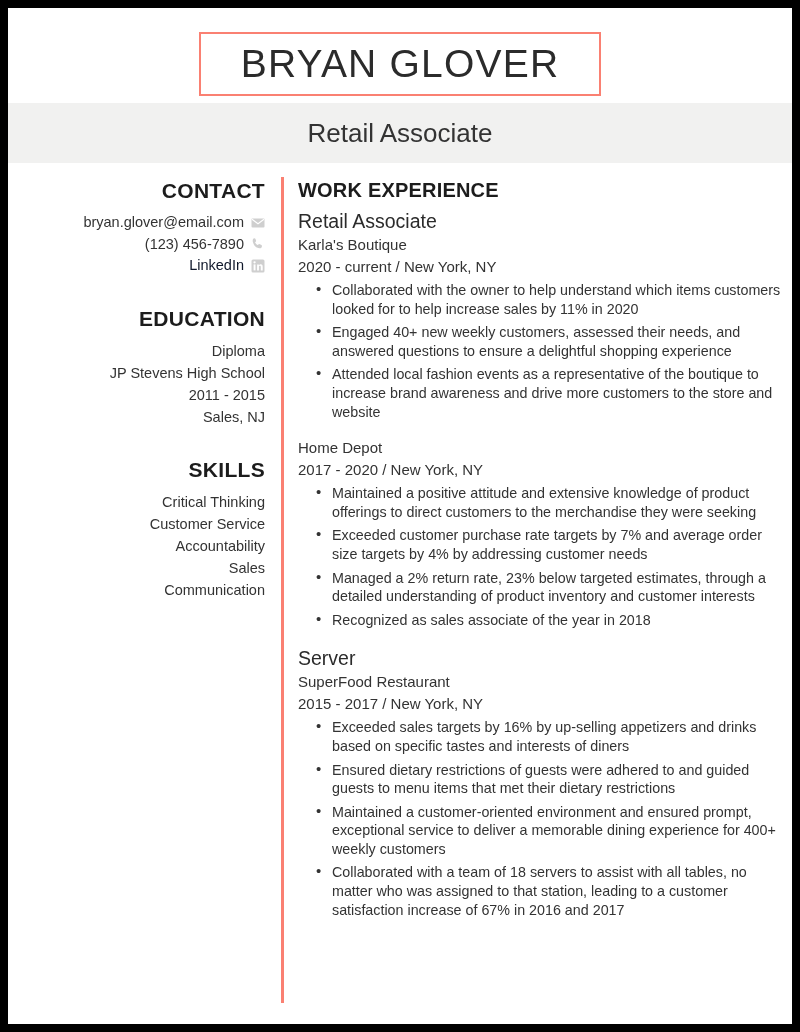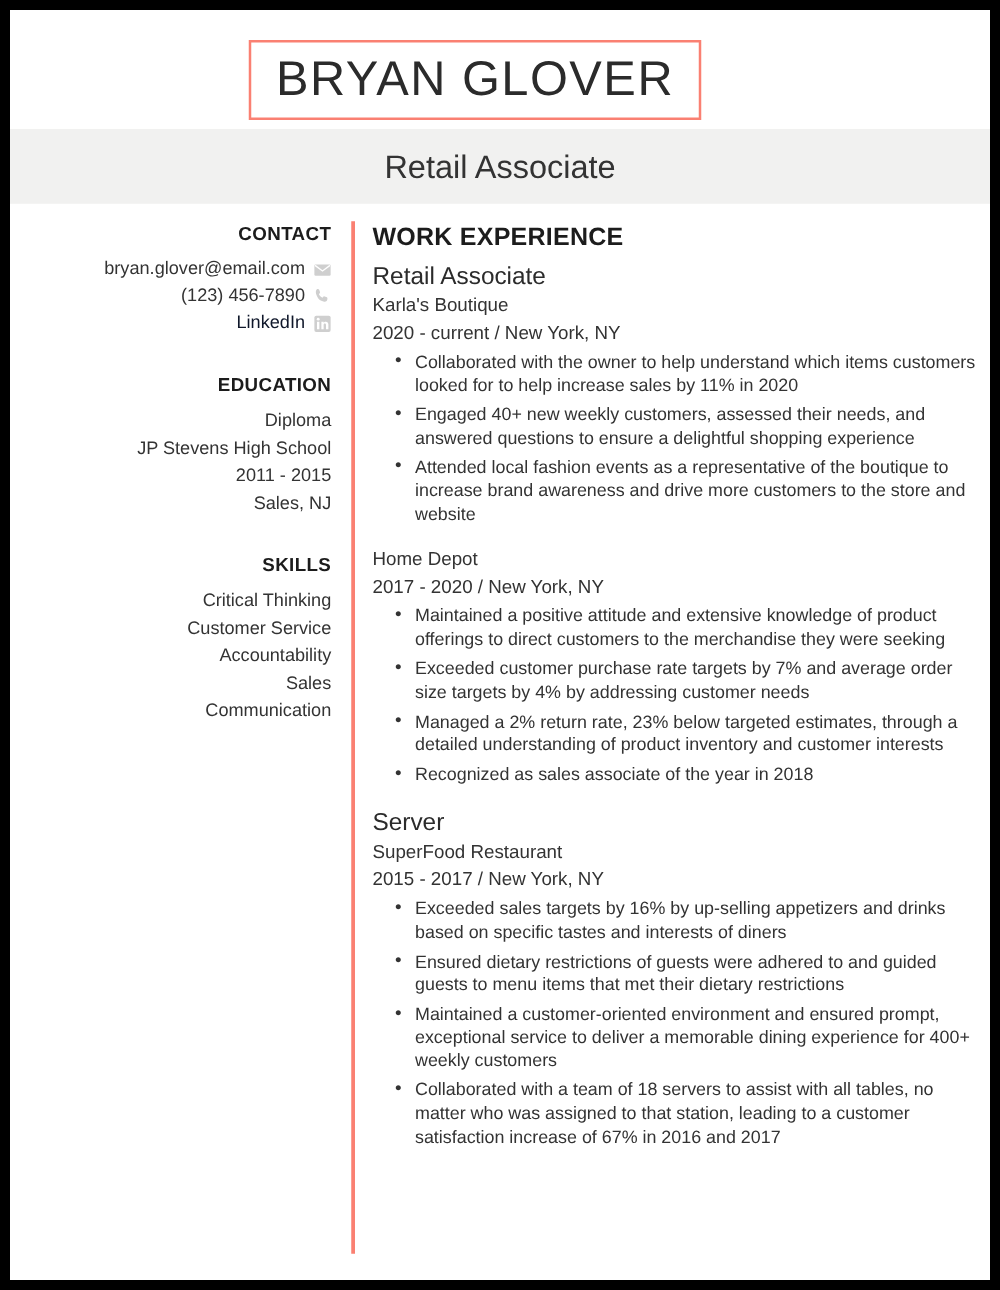--- a/index.html
+++ b/index.html
@@ -26,21 +26,21 @@
   
   .header-top {
     height: 95px;
     background: #ffffff;
     position: relative;
   }
   .name-box {
     position: absolute;
     left: 191px;
     top: 24px;
-    width: 362px;
+    width: 402px;
     height: 64px;
     border: 2px solid #fa8072;
     box-sizing: border-box;
     display: flex;
     align-items: center;
     justify-content: center;
     background: #ffffff;
   }
   .name-text {
     font-size: 39px;
@@ -83,21 +83,21 @@
     text-align: right;
   }
   .col-right {
     flex: 1;
     padding-left: 25px;
     box-sizing: border-box;
   }
 
   
   .side-heading {
-    font-size: 15px;
+    font-size: 21px;
     font-weight: bold;
     color: #1c1c1c;
     letter-spacing: 0.3px;
     margin: 0 0 9px 0;
   }
   .side-heading.spaced { margin-top: 30px; }
   .side-line {
     font-size: 14.5px;
     color: #333333;
     line-height: 21.5px;

